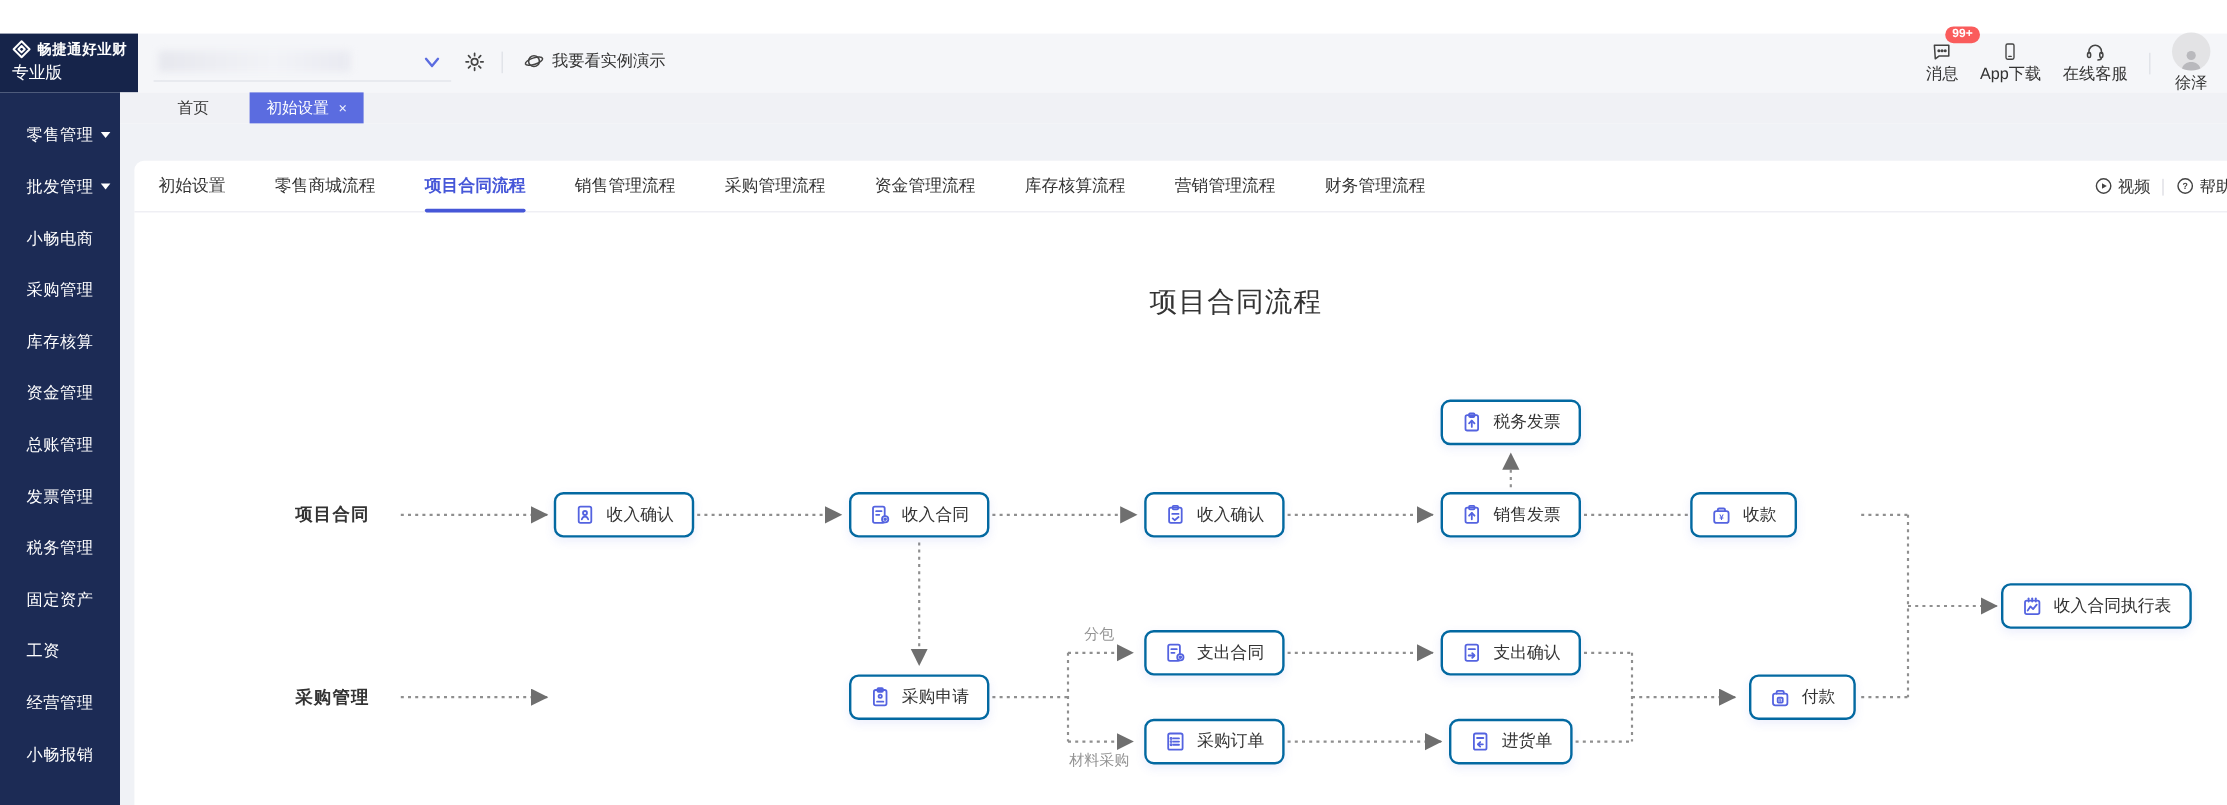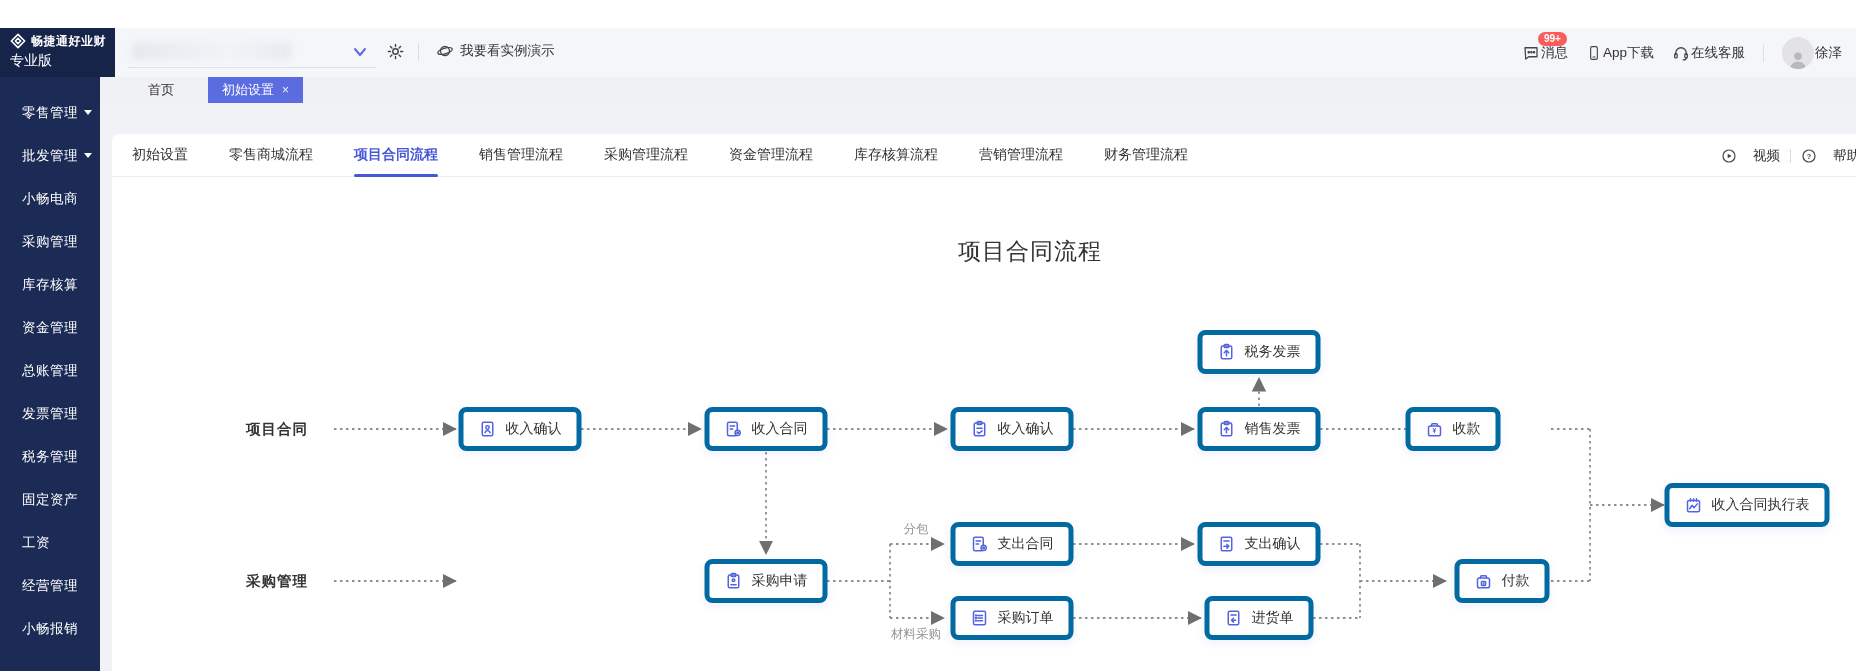--- a/index.html
+++ b/index.html
@@ -14,21 +14,21 @@
   #brand-name { font-size:12px; font-weight:bold; letter-spacing:0.5px; white-space:nowrap; }
   #edition { font-size:14px; margin-top:2px; }
   #company-wrap { position:absolute; left:128px; top:10px; width:248px; height:30px; border-bottom:1px solid #dfe2e8; }
   #company-blur { position:absolute; left:4px; top:4px; width:160px; height:18px; background:linear-gradient(90deg,#e7e8ee,#f2f3f7 60%,#e9eaf1); filter:blur(3px); border-radius:3px; }
   .hdr-ic { display:inline-flex; align-items:center; justify-content:center; }
   #chevron-wrap { position:absolute; left:352px; top:17px; }
   #gear-wrap { position:absolute; left:386px; top:14px; cursor:pointer; }
   .vdiv { width:1px; height:18px; background:#dcdfe5; position:absolute; top:15px; }
   #demo-wrap { position:absolute; left:436px; top:14px; display:flex; align-items:flex-end; gap:6px; font-size:13.5px; color:#333; cursor:pointer; }
   #hdr-right { position:absolute; right:0; top:0; height:49px; display:flex; align-items:center; gap:18px; padding-right:14px; font-size:13.5px; color:#333; }
-  .hdr-item { display:flex; align-items:center; gap:1px; cursor:pointer; position:relative; }
+  .hdr-item { display:flex; align-items:center; gap:1px; cursor:pointer; position:relative;flex-direction:column; }
   #msg-badge { position:absolute; top:-12px; left:16px; background:#fa5c5c; color:#fff; font-size:10px; line-height:14px; padding:0 6px; border-radius:8px; font-weight:bold; }
   #avatar { width:32px; height:32px; border-radius:50%; background:#e3e3e5; display:flex; align-items:flex-end; justify-content:center; overflow:hidden; }
   #username { font-size:13.5px; color:#333; white-space:nowrap; }
 
   
   #tabstrip { left:100px; top:77px; width:1756px; height:26px; background:#f0f1f5; display:flex; align-items:stretch; }
   .wtab { display:flex; align-items:center; gap:8px; padding:0 18px; font-size:13px; color:#333; cursor:pointer; }
   .wtab.active { background:#5b6ce0; color:#fff; margin-left:16px; padding:0 14px; }
   .wtab .x { font-size:12px; opacity:.9; }
   #tab-home { margin-left:30px; }
@@ -40,27 +40,27 @@
   .caret { width:0; height:0; border-left:4.5px solid transparent; border-right:4.5px solid transparent; border-top:5px solid #ffffff; margin-left:6px; }
 
   
   #content-bg { left:100px; top:103px; width:1756px; height:568px; background:#f0f2f6; }
   #card { left:112px; top:134px; width:1744px; height:537px; background:#ffffff; border-radius:8px 0 0 0; }
   #subnav { position:absolute; left:0; top:0; width:100%; height:43px; border-bottom:1px solid #ececf2; display:flex; align-items:center; gap:41px; padding-left:20px; }
   .ntab { font-size:14px; color:#333; cursor:pointer; position:relative; height:43px; display:flex; align-items:center; white-space:nowrap; }
   .ntab.active { color:#4657d8; font-weight:bold; }
   .ntab.active::after { content:""; position:absolute; left:0; right:0; bottom:0; height:3px; background:#4657d8; border-radius:2px; }
   #subnav-right { position:absolute; right:-4px; top:0; height:43px; display:flex; align-items:center; gap:10px; font-size:13.5px; color:#333; padding-right:0; }
-  .snr-item { display:flex; align-items:center; gap:16px; cursor:pointer; white-space:nowrap; }
+  .snr-item { display:flex; gap:4px; cursor:pointer; white-space:nowrap; }
   .snr-div { width:1px; height:14px; background:#d9d9df; }
 
   
   #flow-title { left:900px; top:236px; width:260px; text-align:center; font-size:23px; color:#333; font-weight:500; letter-spacing:1px; }
   .lane-label { position:absolute; transform:translate(-50%,-50%); font-size:14.5px; color:#333; font-weight:600; letter-spacing:1px; }
-  .node { position:absolute; transform:translate(-50%,-50%); display:flex; align-items:center; gap:9px; background:#fff; border:5px solid #0369a1; border-radius:8px; padding:8px 15px; box-shadow:0 3px 8px rgba(90,105,225,0.10); font-size:14px; color:#333; cursor:pointer; white-space:nowrap; }
+  .node { position:absolute; transform:translate(-50%,-50%); display:flex; align-items:center; gap:9px; background:#fff; border:2px solid #0369a1; border-radius:8px; padding:8px 15px; box-shadow:0 3px 8px rgba(90,105,225,0.10); font-size:14px; color:#333; cursor:pointer; white-space:nowrap; }
   .nicon { display:inline-flex; color:#5463e0; }
   .branch-label { position:absolute; transform:translate(-50%,-50%); font-size:12.5px; color:#949494; }
   #connectors { left:0; top:0; width:1856px; height:671px; pointer-events:none; }
 </style>
 </head>
 <body>
 
 <div id="top-strip" class="abs"></div>
 
 <div id="header" class="abs">

